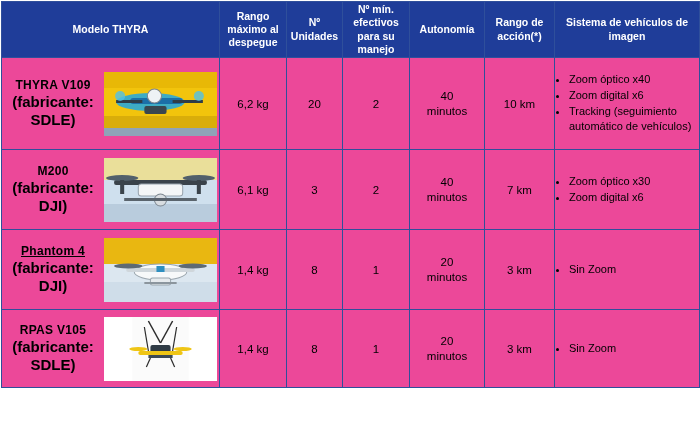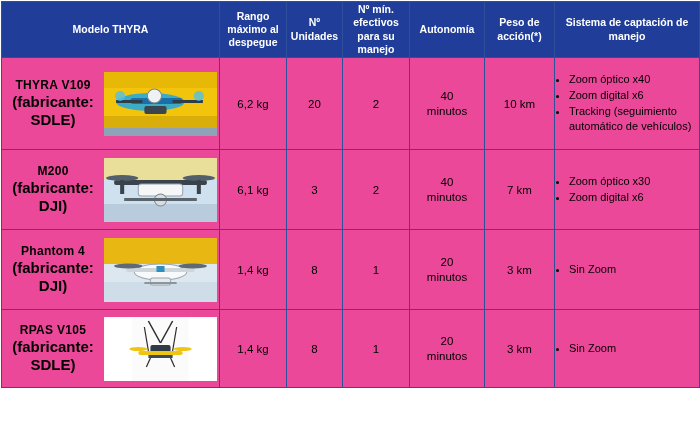--- a/index.html
+++ b/index.html
@@ -62,21 +62,21 @@
     flex: 0 0 98px;
     text-align: center;
     line-height: 1.2;
   }
   .model-name {
     font-size: 12px;
     font-weight: bold;
     letter-spacing: 0.3px;
     display: block;
   }
-  .model-name.underlined { }
+  .model-name.underlined { text-decoration: underline; }
   .model-maker {
     font-size: 15px;
     font-weight: bold;
     display: block;
     margin-top: 1px;
   }
   .thumb {
     flex: 1 1 auto;
     height: 64px;
     margin-left: 2px;
@@ -117,22 +117,22 @@
         <col class="c-range">
         <col class="c-cam">
     </colgroup>
     <thead>
       <tr>
         <th>Modelo THYRA</th>
         <th>Rango máximo al despegue</th>
         <th>Nº Unidades</th>
         <th>Nº mín. efectivos para su manejo</th>
         <th>Autonomía</th>
-        <th>Peso de acción(*)</th>
-        <th>Sistema de captación de manejo</th>
+        <th>Rango de acción(*)</th>
+        <th>Sistema de vehículos de imagen</th>
       </tr>
     </thead>
     <tbody>
 
       <tr class="row-h1">
         <td>
           <div class="model-cell">
             <div class="model-text">
               <span class="model-name">THYRA V109</span>
               <span class="model-maker">(fabricante: SDLE)</span>

